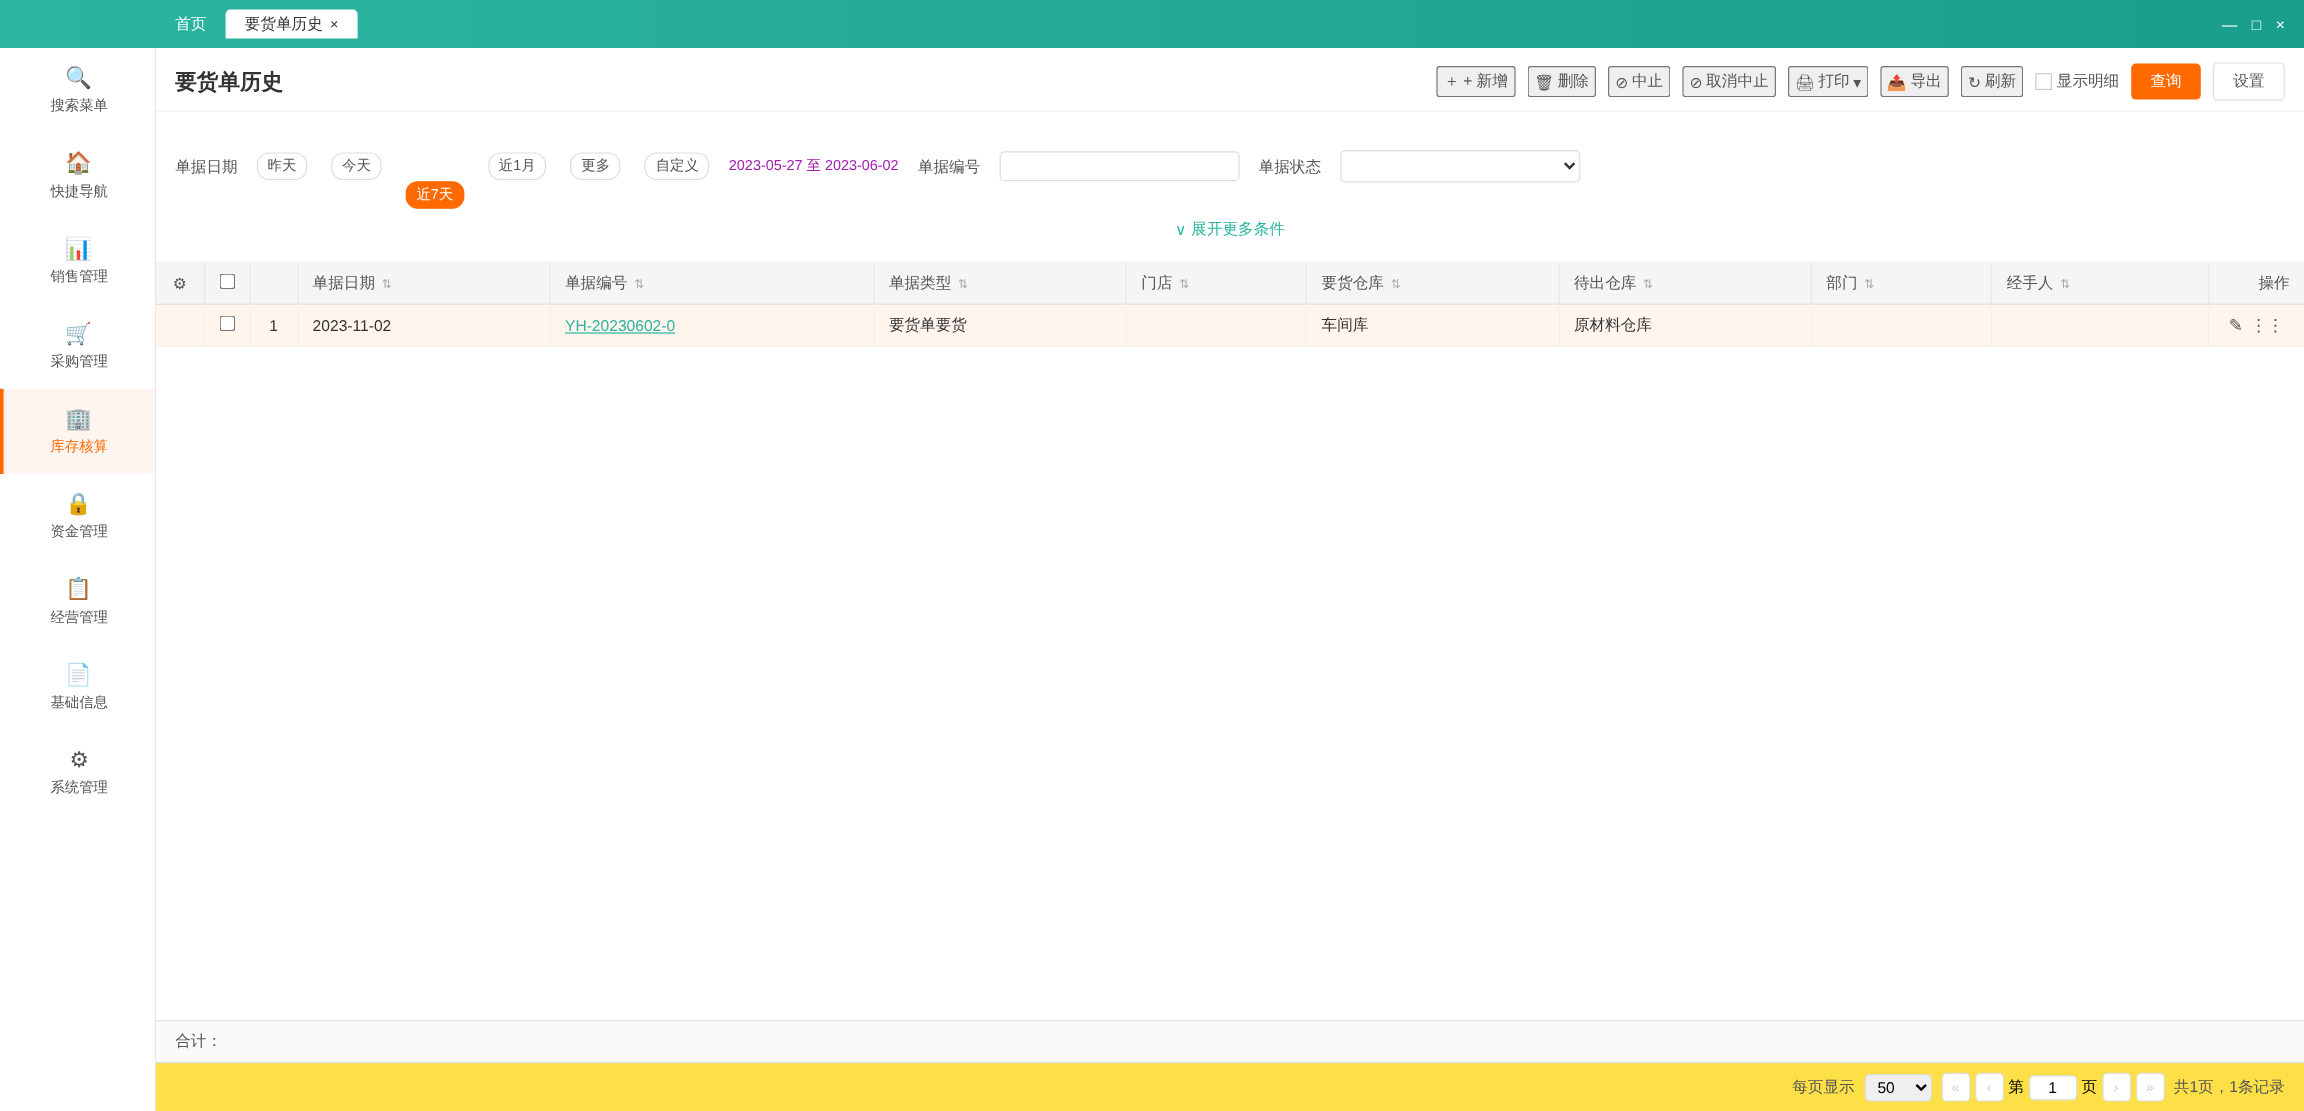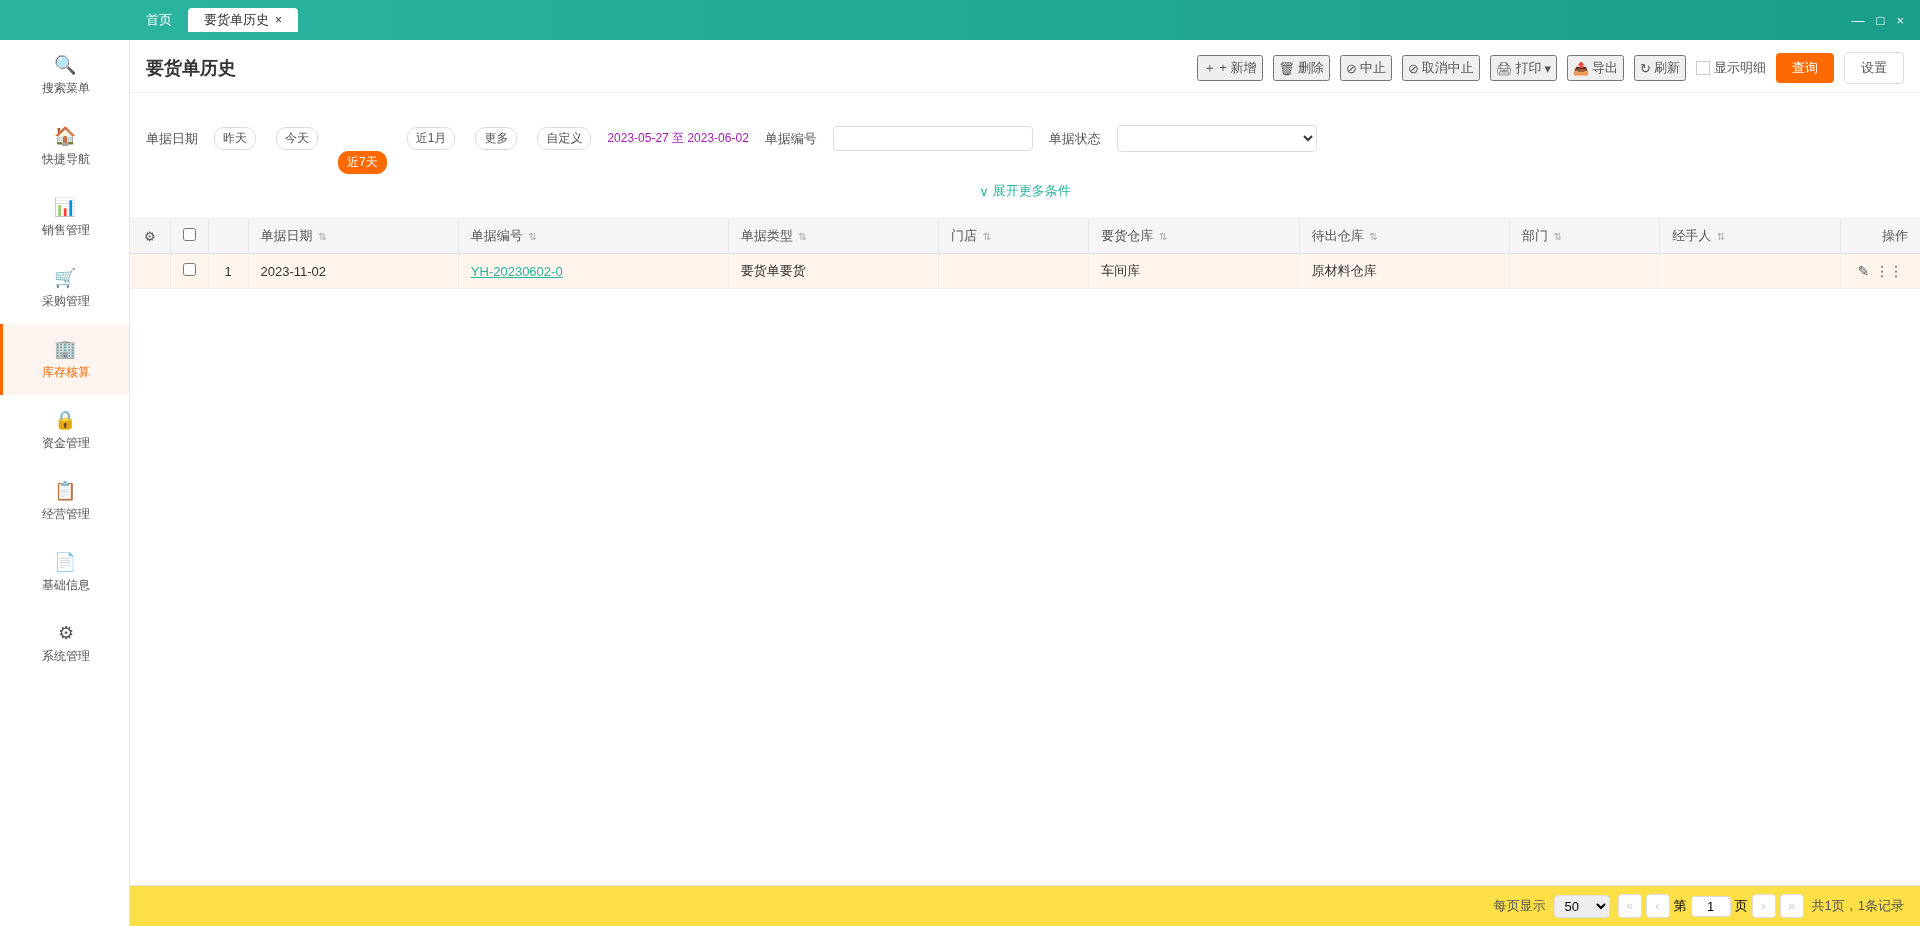--- a/index.html
+++ b/index.html
@@ -543,20 +543,23 @@
               <div class="action-icons">
                 <span class="action-icon">✎</span>
                 <span class="action-icon">⋮⋮</span>
               </div>
             </td>
           </tr>
         </tbody>
       </table>
     </div>
 
+    <div class="footer-bar">
+      <span class="footer-total">合计：</span>
+    </div>
 
     <div class="pagination-bar">
       <span class="per-page-label">每页显示</span>
       <select class="per-page-select">
         <option value="50" selected="">50</option>
         <option value="100">100</option>
         <option value="200">200</option>
       </select>
       <div class="page-nav">
         <button class="page-btn disabled">«</button>

